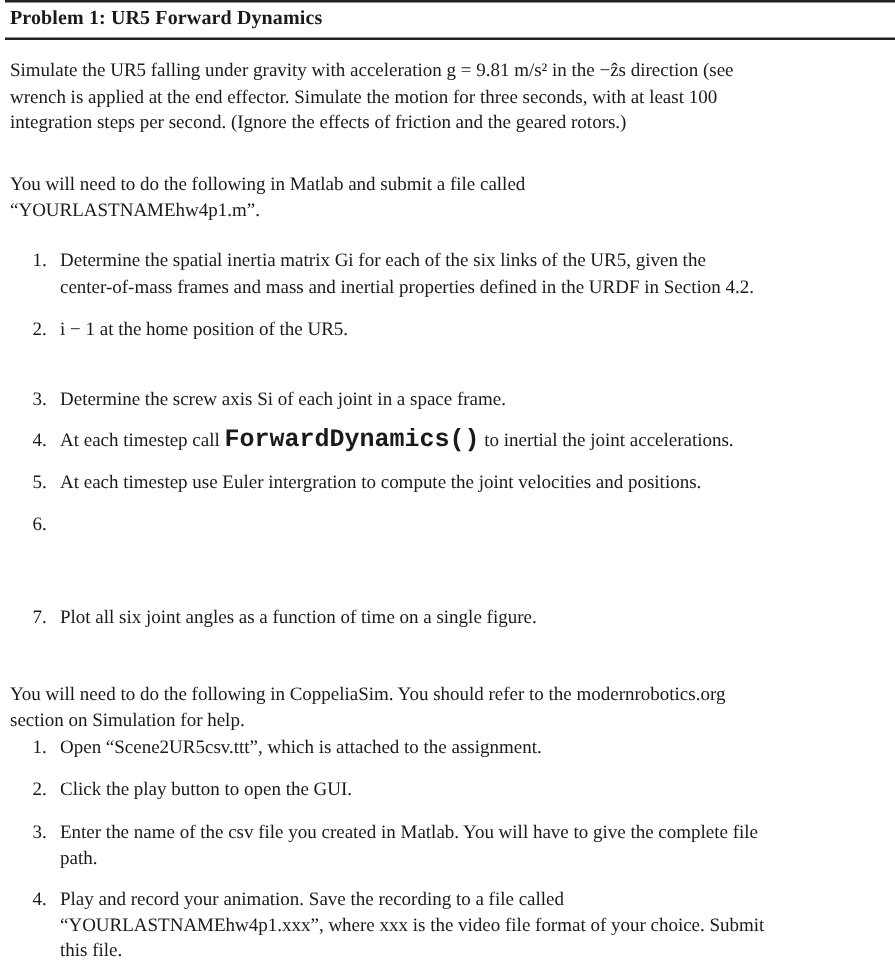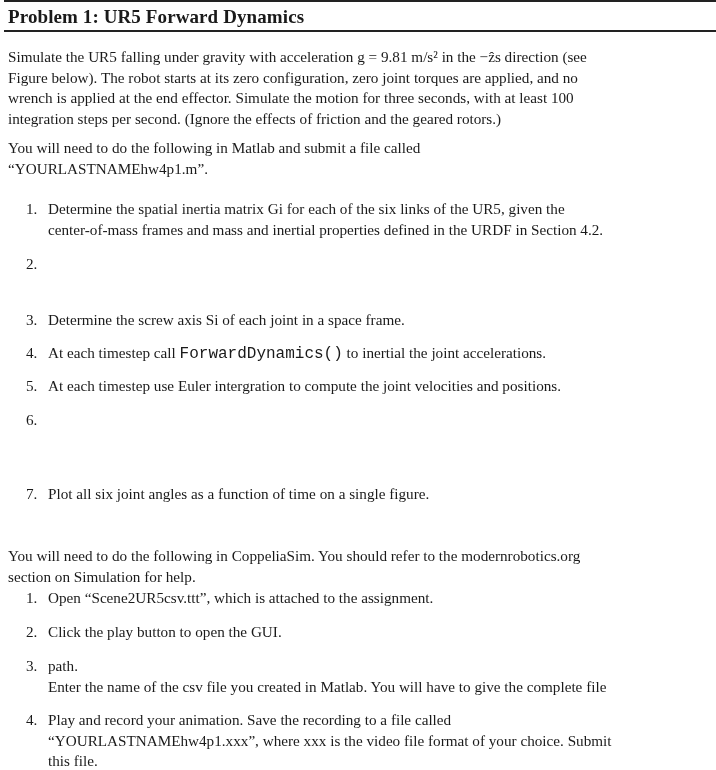--- a/index.html
+++ b/index.html
@@ -5,63 +5,63 @@
   html, body { margin: 0; padding: 0; background: #ffffff; }
   body {
     width: 716px; height: 770px; overflow: hidden; position: relative;
     font-family: "DejaVu Serif", "Liberation Serif", serif;
     color: #1a1a1a;
   }
   .rule-top { position: absolute; left: 4px; right: 0; top: 0; height: 2px; background: #222; }
   .rule-bottom { position: absolute; left: 4px; right: 0; top: 30px; height: 2px; background: #222; }
   .title {
     position: absolute; left: 8px; top: 6px;
-    font-family: "Liberation Serif", serif; font-weight: bold; font-size: 19px;
+    font-family: "Liberation Serif", serif; font-weight: bold; font-size: 16px;
     letter-spacing: 0.1px;
   }
   .para {
     position: absolute; left: 8px; width: 700px;
     font-family: "Liberation Serif", serif; font-size: 15.2px; line-height: 20.5px;
   }
   .list { position: absolute; left: 26px; width: 685px; margin: 0; padding: 0; list-style: none; }
   .list li {
     position: absolute; left: 0; width: 685px;
     font-family: "Liberation Serif", serif; font-size: 15.2px; line-height: 20.5px;
     padding-left: 22px; box-sizing: border-box;
   }
   .list li .num { position: absolute; left: 0; top: 0; }
-  .mono { font-family: "Liberation Mono", monospace; font-size: 16px; font-weight: normal; }
+  .mono { font-family: "Liberation Mono", monospace; font-size: 20px; font-weight: bold; }
 </style>
 </head>
 <body>
 
 <div class="rule-top"></div>
 <div class="title">Problem 1: UR5 Forward Dynamics</div>
 <div class="rule-bottom"></div>
 
 <div class="para" style="top:47px;">
   <div>Simulate the UR5 falling under gravity with acceleration g = 9.81 m/s² in the −ẑs direction (see</div>
-  <div>Figure below). The robot starts at its zero configuration, zero joint torques are applied, and no</div>
   <div>wrench is applied at the end effector. Simulate the motion for three seconds, with at least 100</div>
   <div>integration steps per second. (Ignore the effects of friction and the geared rotors.)</div>
 </div>
 
 <div class="para" style="top:138px;">
   <div>You will need to do the following in Matlab and submit a file called</div>
   <div>“YOURLASTNAMEhw4p1.m”.</div>
 </div>
 
 <ul class="list" style="top:199px;">
   <li style="top:0px;">
     <span class="num">1.</span>
     <div>Determine the spatial inertia matrix Gi for each of the six links of the UR5, given the</div>
     <div>center-of-mass frames and mass and inertial properties defined in the URDF in Section 4.2.</div>
   </li>
   <li style="top:55px;">
     <span class="num">2.</span>
+    <div>i − 1 at the home position of the UR5.</div>
   </li>
   <li style="top:111px;">
     <span class="num">3.</span>
     <div>Determine the screw axis Si of each joint in a space frame.</div>
   </li>
   <li style="top:144px;">
     <span class="num">4.</span>
     <div><span>At each timestep call </span><span class="mono">ForwardDynamics()</span><span> to inertial the joint accelerations.</span></div>
   </li>
   <li style="top:177px;">
@@ -86,22 +86,22 @@
   <li style="top:0px;">
     <span class="num">1.</span>
     <div>Open “Scene2UR5csv.ttt”, which is attached to the assignment.</div>
   </li>
   <li style="top:34px;">
     <span class="num">2.</span>
     <div>Click the play button to open the GUI.</div>
   </li>
   <li style="top:68px;">
     <span class="num">3.</span>
+    <div>Enter the name of the csv file you created in Matlab. You will have to give the complete file</div>
     <div>path.</div>
-    <div>Enter the name of the csv file you created in Matlab. You will have to give the complete file</div>
   </li>
   <li style="top:122px;">
     <span class="num">4.</span>
     <div>Play and record your animation. Save the recording to a file called</div>
     <div>“YOURLASTNAMEhw4p1.xxx”, where xxx is the video file format of your choice. Submit</div>
     <div>this file.</div>
   </li>
 </ul>
 
 </body></html>

